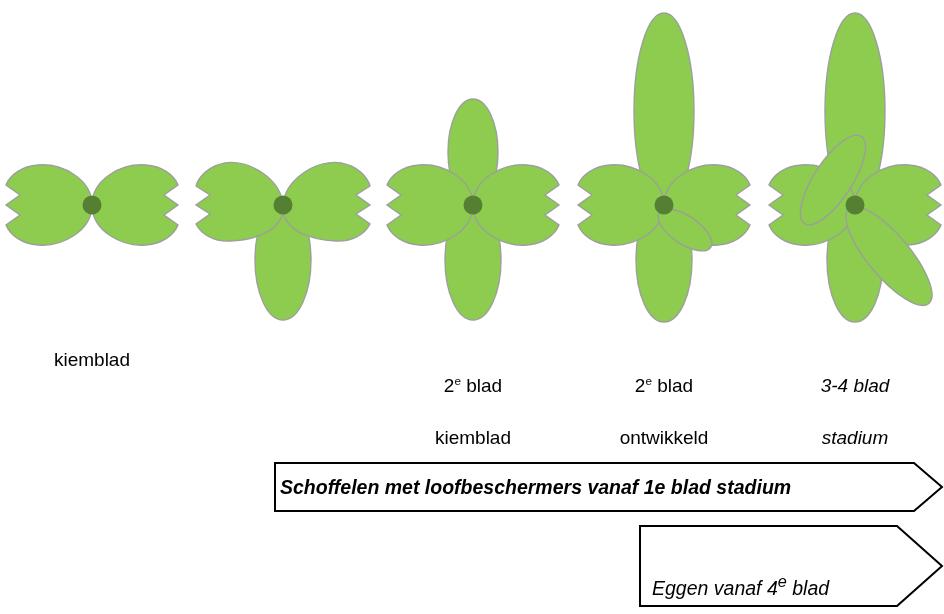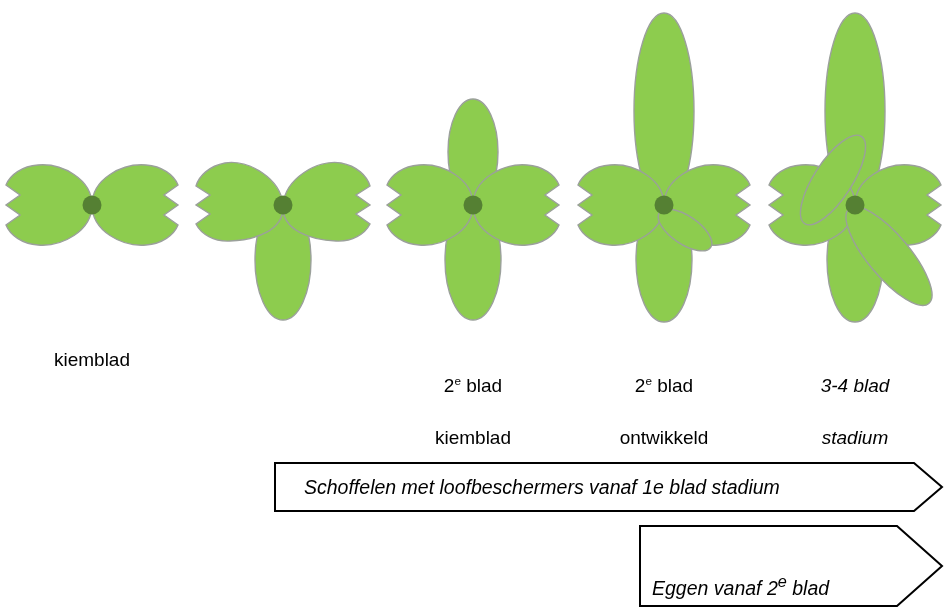--- a/index.html
+++ b/index.html
@@ -201,23 +201,23 @@
   </svg>
 
   <div class="stage-label" style="left:785px; top:347px; width:140px;font-style:italic;">
     <span>3-4 blad</span><sup></sup><span></span><br>
     <span>stadium</span>
   </div>
 
   <svg class="banner" style="left:274px; top:462px;" width="670" height="50" viewBox="0 0 670 50">
     <polygon points="1,1 640,1 668,25 640,49 1,49" fill="#ffffff" stroke="#000000" stroke-width="2"></polygon>
   </svg>
-  <div class="banner-text" style="left:304px; top:472px; width:620px;">Schoffelen met loofbeschermers vanaf 1e blad stadium</div>
+  <div class="banner-text" style="left:280px; top:472px; width:620px;font-weight:bold;">Schoffelen met loofbeschermers vanaf 1e blad stadium</div>
 
   <svg class="banner" style="left:639px; top:525px;" width="305" height="82" viewBox="0 0 305 82">
     <polygon points="1,1 258,1 303,41 258,81 1,81" fill="#ffffff" stroke="#000000" stroke-width="2"></polygon>
   </svg>
   <div class="banner-text" style="left:652px; top:536px; width:250px;">
-    <span>Eggen vanaf 2</span><sup>e</sup><span> blad</span><br>
+    <span>Eggen vanaf 4</span><sup>e</sup><span> blad</span><br>
     
   </div>
 
 </div>
 
 </body></html>

